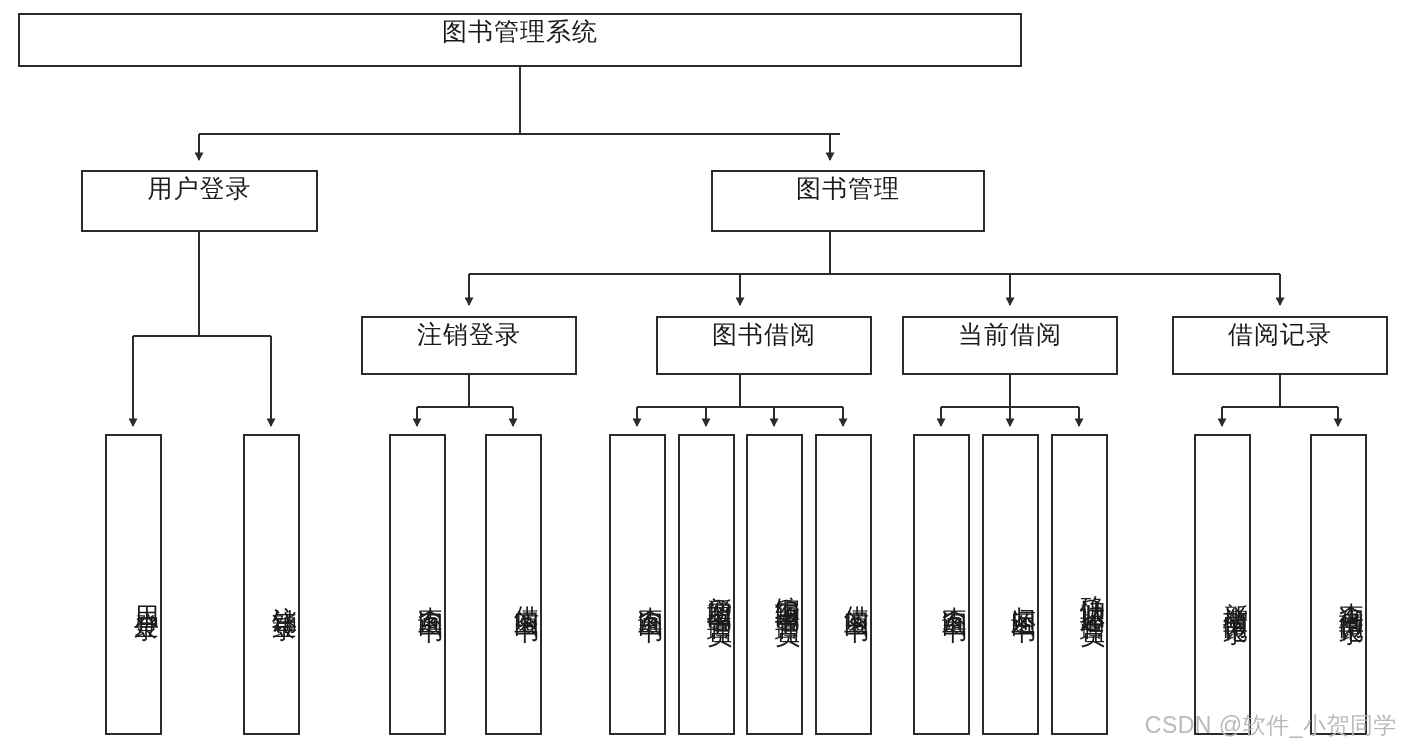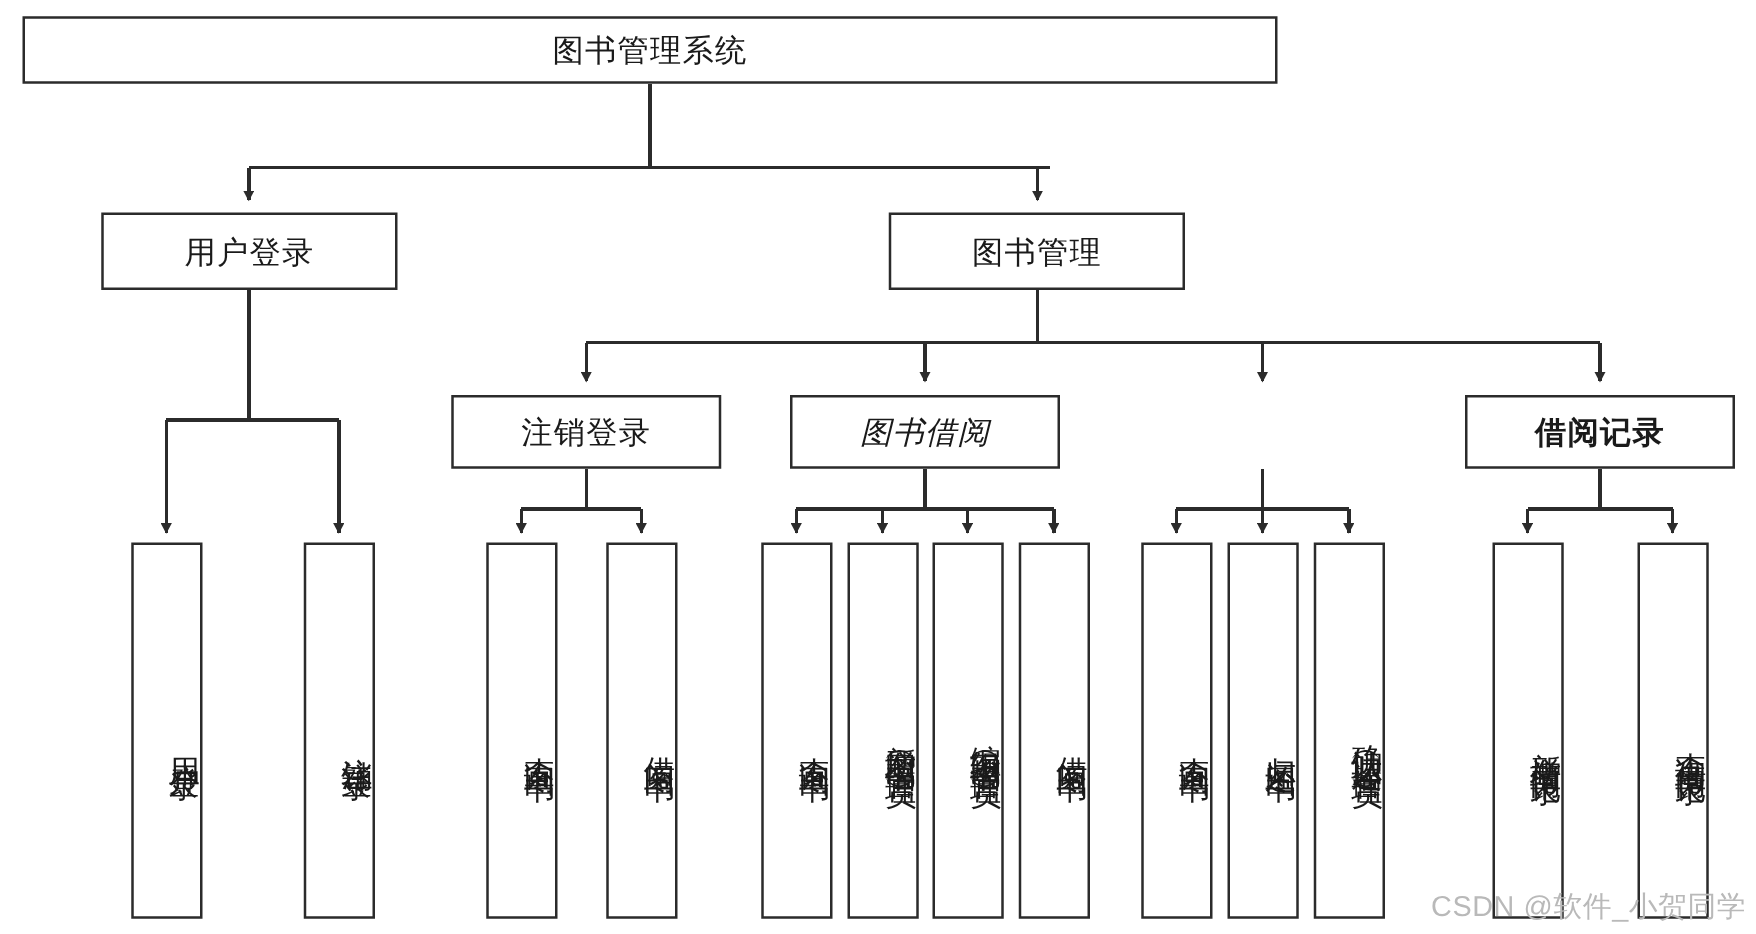--- a/index.html
+++ b/index.html
@@ -25,21 +25,21 @@
     top: 0;
     width: 1405px;
     height: 747px;
   }
   .node {
     position: absolute;
     box-sizing: border-box;
     border: 2.5px solid #2b2b2b;
     background: #ffffff;
     display: flex;
-    align-items: center;
+    align-items: flex-start;
     justify-content: center;
     color: #1a1a1a;
   }
   .node.horizontal {
     font-size: 25px;
     letter-spacing: 1px;
   }
   .node.vertical {
     writing-mode: vertical-rl;
     text-orientation: upright;
@@ -121,31 +121,34 @@
     </g>
   </svg>
 
   <div class="node horizontal" style="left:18px; top:13px; width:1004px; height:54px;">
     <span>图书管理系统</span>
   </div>
 
   <div class="node horizontal" style="left:81px; top:170px; width:237px; height:62px;">
     <span>用户登录</span>
   </div>
-  <div class="node horizontal" style="left:711px; top:170px; width:237px; height:62px;">
+  <div class="node horizontal" style="left:711px; top:170px; width:274px; height:62px;">
     <span>图书管理</span>
   </div>
 
   <div class="node horizontal" style="left:361px; top:316px; width:216px; height:59px;">
     <span>注销登录</span>
   </div>
-  <div class="node horizontal" style="left:632px; top:316px; width:216px; height:59px;font-style:italic;">
+  <div class="node horizontal" style="left:656px; top:316px; width:216px; height:59px;">
     <span>图书借阅</span>
   </div>
-  <div class="node horizontal" style="left:1172px; top:316px; width:216px; height:59px;font-weight:bold;">
+  <div class="node horizontal" style="left:902px; top:316px; width:216px; height:59px;">
+    <span>当前借阅</span>
+  </div>
+  <div class="node horizontal" style="left:1172px; top:316px; width:216px; height:59px;">
     <span>借阅记录</span>
   </div>
 
   <div class="node vertical" style="left:105px; top:434px; width:57px; height:301px;">
     <span class="vtext">用户登录</span>
   </div>
   <div class="node vertical" style="left:243px; top:434px; width:57px; height:301px;">
     <span class="vtext">注销登录</span>
   </div>
 

